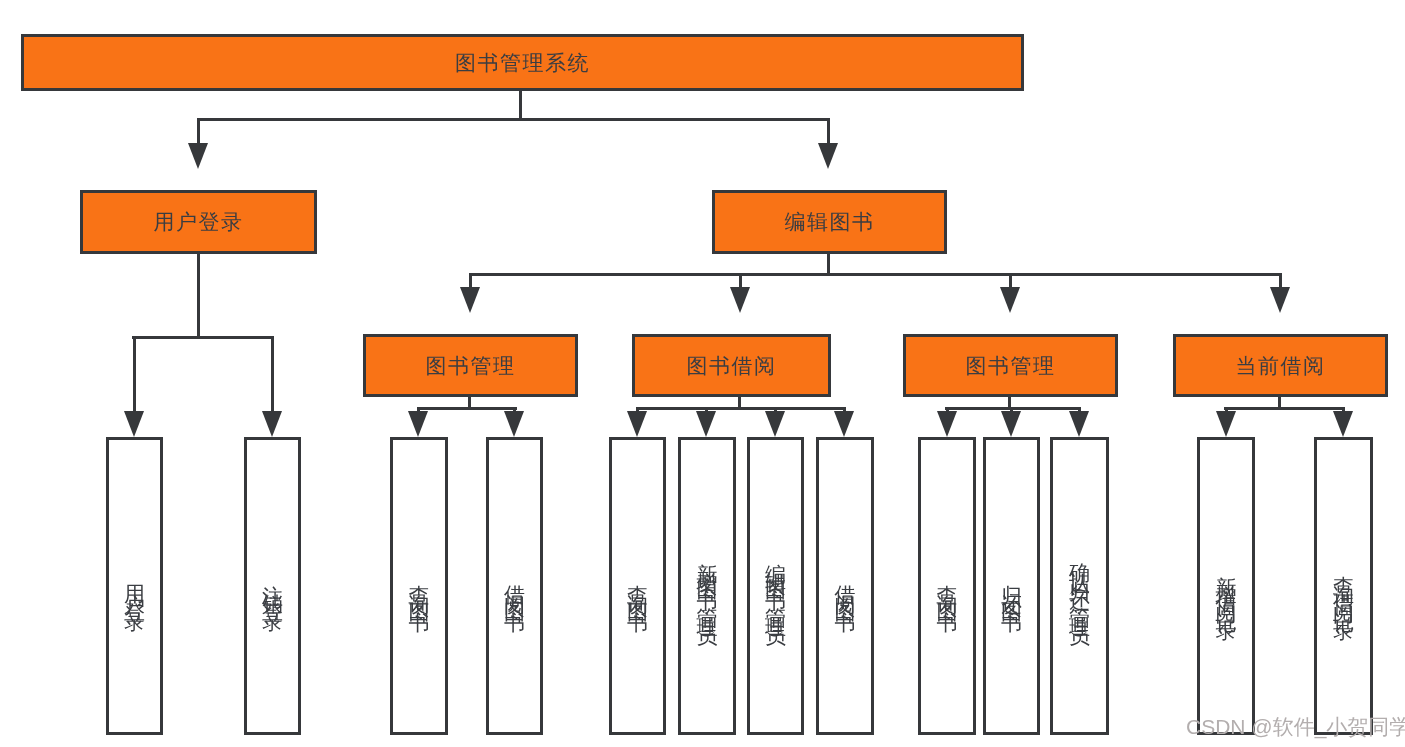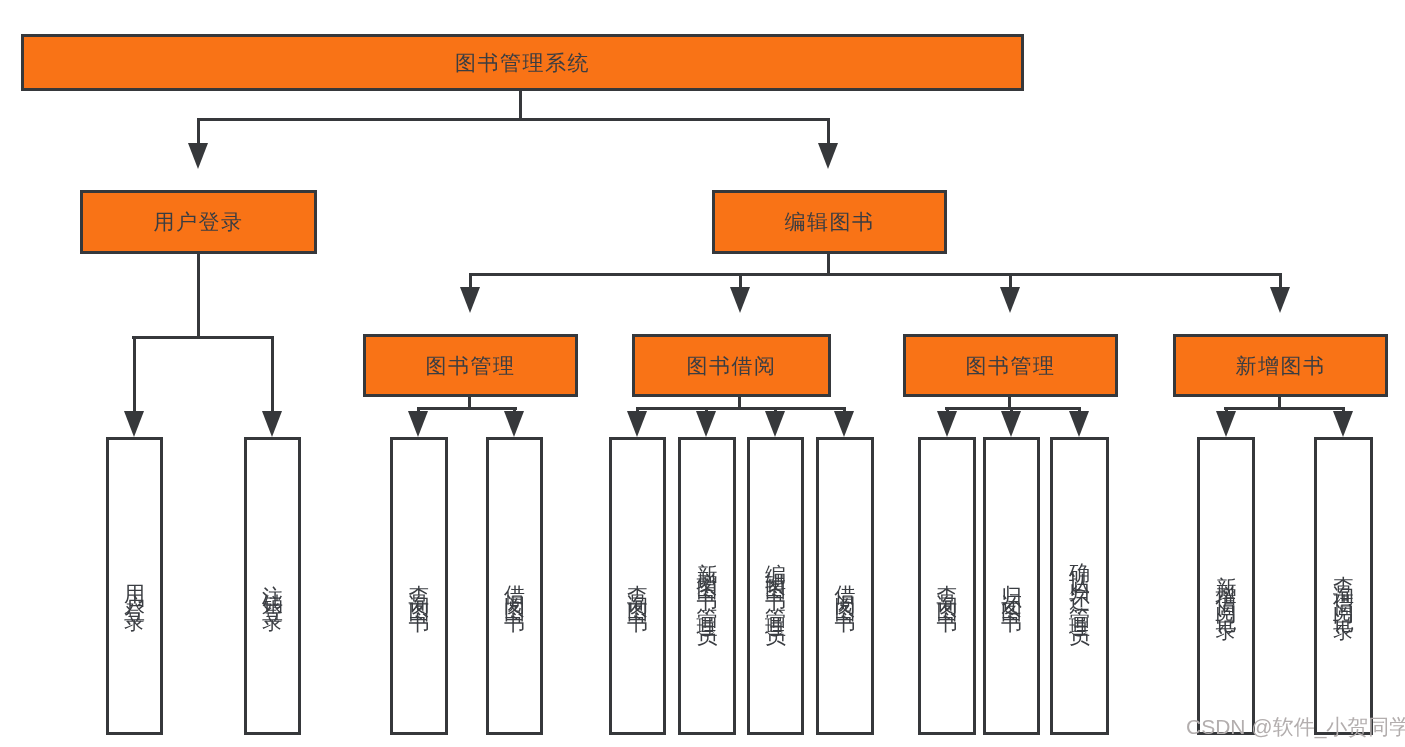--- a/index.html
+++ b/index.html
@@ -105,21 +105,21 @@
   <div class="tri" style="left:1333px;top:411px"></div>
 
   <div class="hbox" style="left:21px;top:13px;width:1003px;height:57px">图书管理系统</div>
 
   <div class="hbox" style="left:80px;top:169px;width:237px;height:64px">用户登录</div>
   <div class="hbox" style="left:712px;top:169px;width:235px;height:64px">编辑图书</div>
 
   <div class="hbox" style="left:363px;top:313px;width:215px;height:63px">图书管理</div>
   <div class="hbox" style="left:632px;top:313px;width:199px;height:63px">图书借阅</div>
   <div class="hbox" style="left:903px;top:313px;width:215px;height:63px">图书管理</div>
-  <div class="hbox" style="left:1173px;top:313px;width:215px;height:63px">新增图书</div>
+  <div class="hbox" style="left:1173px;top:313px;width:215px;height:63px">当前借阅</div>
 
   <div class="vbox" style="left:106px;top:437px;width:57px;height:298px">用户登录</div>
   <div class="vbox" style="left:244px;top:437px;width:57px;height:298px">注销登录</div>
 
   <div class="vbox" style="left:390px;top:437px;width:58px;height:298px">查询图书</div>
   <div class="vbox" style="left:486px;top:437px;width:57px;height:298px">借阅图书</div>
 
   <div class="vbox" style="left:609px;top:437px;width:57px;height:298px">查询图书</div>
   <div class="vbox" style="left:678px;top:437px;width:58px;height:298px">新增图书（管理员）</div>
   <div class="vbox" style="left:747px;top:437px;width:57px;height:298px">编辑图书（管理员）</div>

